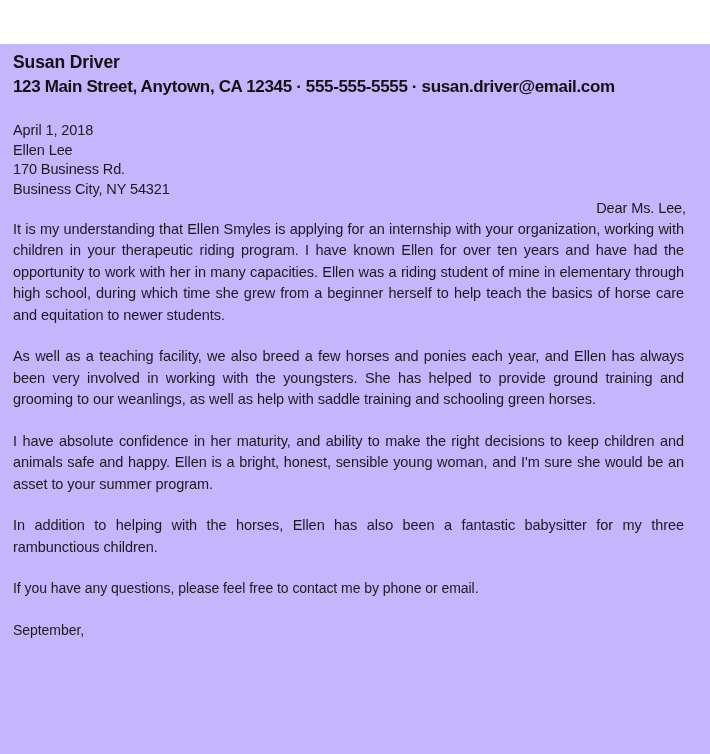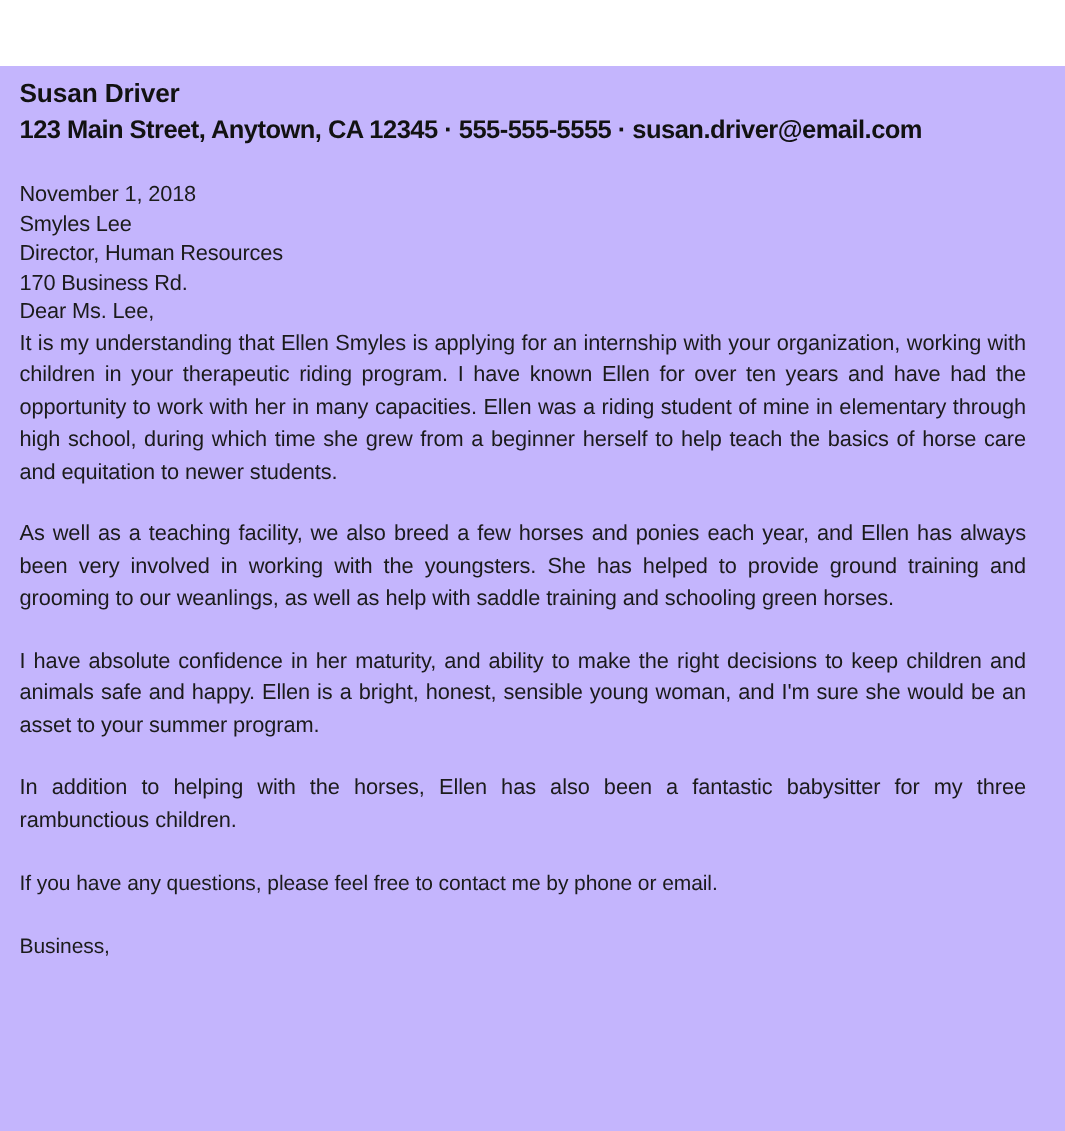--- a/index.html
+++ b/index.html
@@ -63,20 +63,21 @@
     color: #1b1b1b;
     white-space: nowrap;
   }
 
   .salutation {
     font-size: 14.5px;
     line-height: 19.6px;
     letter-spacing: -0.1px;
     color: #1b1b1b;
     white-space: nowrap;
+    text-align: right;
   }
 
   
   .body-paragraph {
     font-size: 14.5px;
     line-height: 21.5px;
     letter-spacing: -0.05px;
     text-align: justify;
     text-justify: inter-word;
     color: #1b1b1b;
@@ -119,34 +120,34 @@
 <body>
 
 <div class="page">
 
   <div class="letterhead">
     <div class="sender-name">Susan Driver</div>
     <div class="sender-contact">123 Main Street, Anytown, CA 12345 · 555-555-5555 · susan.driver@email.com</div>
   </div>
 
   <div class="address-block">
-    <div class="address-line">November 1, 2018</div>
-    <div class="address-line">Smyles Lee</div>
-    <div class="address-line">Director, Human Resources</div>
+    <div class="address-line">April 1, 2018</div>
+    <div class="address-line">Ellen Lee</div>
     <div class="address-line">170 Business Rd.</div>
+    <div class="address-line">Business City, NY 54321</div>
     <div class="salutation">Dear Ms. Lee,</div>
   </div>
 
   <p class="body-paragraph first">It is my understanding that Ellen Smyles is applying for an internship with your organization, working with children in your therapeutic riding program. I have known Ellen for over ten years and have had the opportunity to work with her in many capacities. Ellen was a riding student of mine in elementary through high school, during which time she grew from a beginner herself to help teach the basics of horse care and equitation to newer students.</p>
 
   <p class="body-paragraph spaced">As well as a teaching facility, we also breed a few horses and ponies each year, and Ellen has always been very involved in working with the youngsters. She has helped to provide ground training and grooming to our weanlings, as well as help with saddle training and schooling green horses.</p>
 
   <p class="body-paragraph spaced">I have absolute confidence in her maturity, and ability to make the right decisions to keep children and animals safe and happy. Ellen is a bright, honest, sensible young woman, and I'm sure she would be an asset to your summer program.</p>
 
   <p class="body-paragraph spaced">In addition to helping with the horses, Ellen has also been a fantastic babysitter for my three rambunctious children.</p>
 
   <p class="closing-line gap-before">If you have any questions, please feel free to contact me by phone or email.</p>
 
-  <p class="closing-line gap-before">Business,</p>
+  <p class="closing-line gap-before">September,</p>
 
   <p class="signature-name">Susan Driver</p>
 
 </div>
 
 </body></html>

